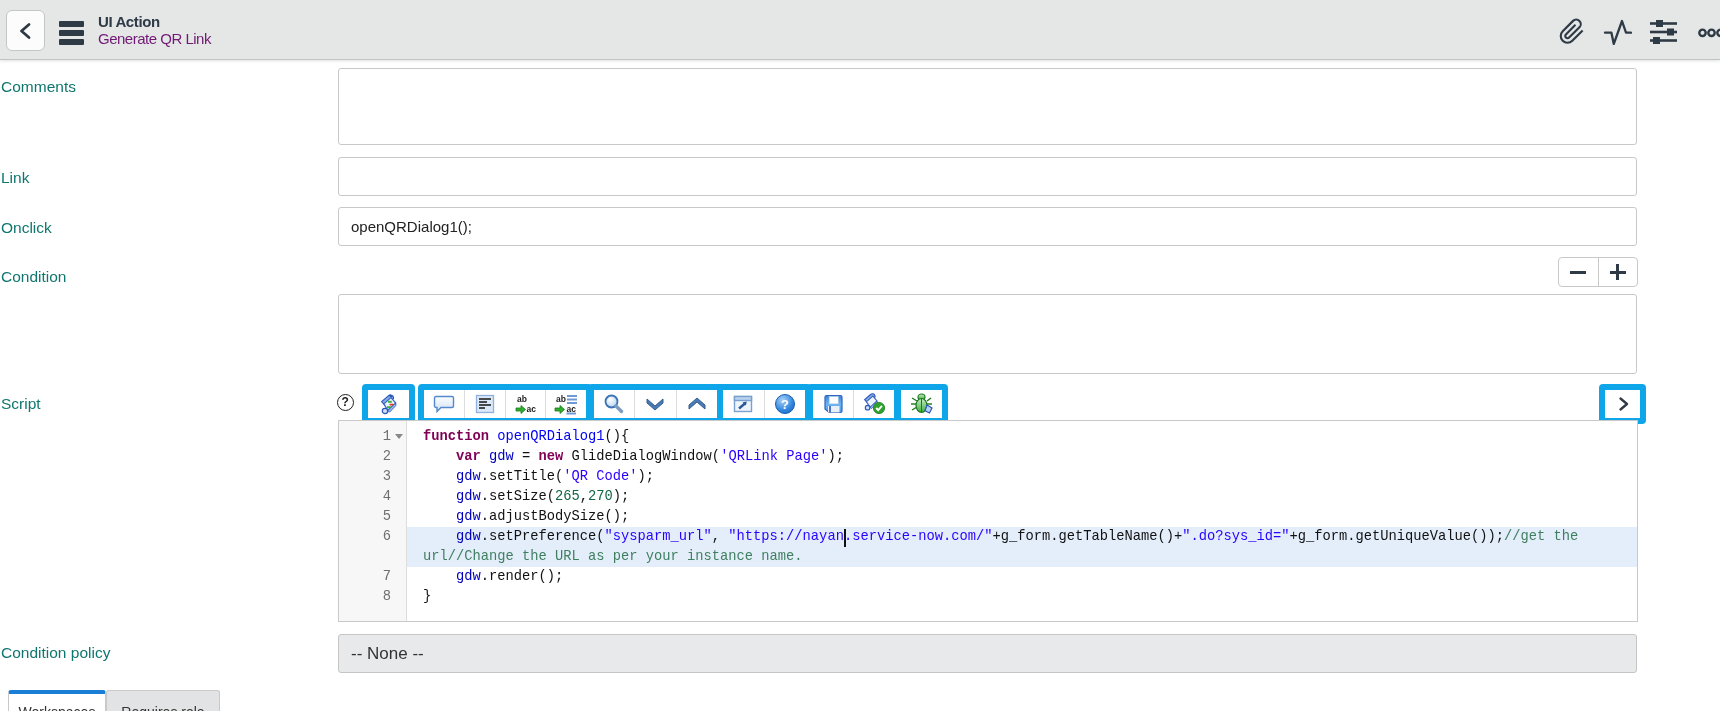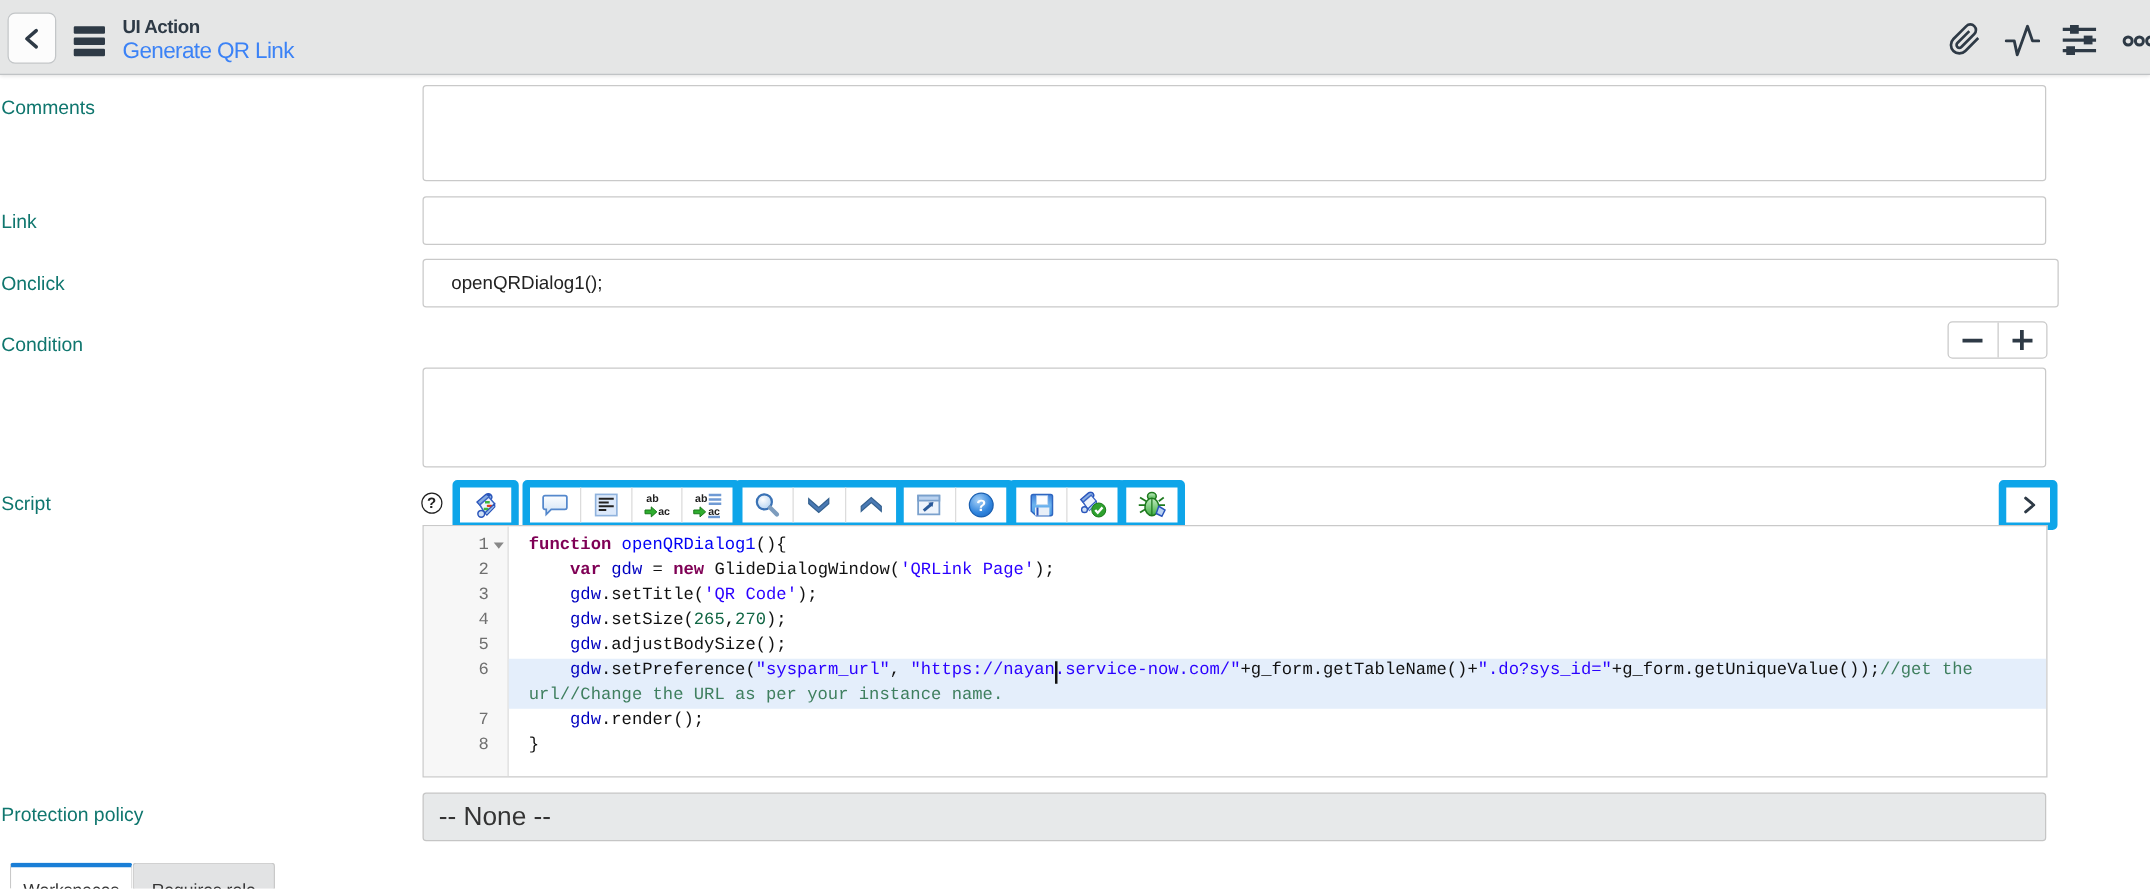--- a/index.html
+++ b/index.html
@@ -6,21 +6,21 @@
   body{width:1720px;height:711px;position:relative;overflow:hidden;background:#fff;
        font-family:"Liberation Sans",sans-serif;}
   .abs{position:absolute;}
   
   #hdr{position:absolute;left:0;top:0;width:1720px;height:59px;background:#e5e6e6;
        border-bottom:1px solid #c0c3c5;box-shadow:0 1px 3px rgba(0,0,0,.12);}
   #backbtn{position:absolute;left:6px;top:10px;width:37px;height:39px;background:#fcfcfc;
        border:1px solid #c3c6c8;border-radius:6px;}
   .hbar{position:absolute;left:59px;width:25px;height:6px;background:#2e3a46;border-radius:1px;}
   #t1{position:absolute;left:98px;top:12.5px;font-size:15px;letter-spacing:-0.4px;font-weight:bold;color:#2e3a46;}
-  #t2{position:absolute;left:98px;top:29.5px;font-size:18px;letter-spacing:-0.5px;color:#3b82f6;}
+  #t2{position:absolute;left:98px;top:29.5px;font-size:15px;letter-spacing:-0.5px;color:#701a75;}
   
   .lbl{position:absolute;width:280px;text-align:left;right:1439px;font-size:15.5px;color:#0f766e;}
   
   .box{position:absolute;left:338px;width:1297px;background:#fff;border:1px solid #c9c9c9;border-radius:3px;}
   
   .tbg{position:absolute;top:384px;height:28px;background:#fff;border:6px solid #0ea5e9;border-radius:4px;display:flex;}
   .tbtn{flex:1 1 0;display:flex;align-items:center;justify-content:center;border-right:1px solid #dcdcdc;}
   .tbtn:last-child{border-right:none;}
   
   #editor{position:absolute;left:338px;top:420px;width:1298px;height:200px;border:1px solid #c9c9c9;background:#fff;overflow:hidden;}
@@ -77,25 +77,25 @@
       <circle cx="14.5" cy="4.8" r="3.2"></circle>
       <circle cx="23.5" cy="4.8" r="3.2"></circle>
     </g>
 </svg>
 
 <div class="lbl" style="top:78px">Comments</div>
 <div class="lbl" style="top:169px">Link</div>
 <div class="lbl" style="top:219px">Onclick</div>
 <div class="lbl" style="top:268px">Condition</div>
 <div class="lbl" style="top:395px">Script</div>
-<div class="lbl" style="top:644px">Protection policy</div>
+<div class="lbl" style="top:644px">Condition policy</div>
 
 <div class="box" style="top:68px;height:75px"></div>
 <div class="box" style="top:157px;height:36.5px"></div>
-<div class="box" style="top:207px;height:36.5px;font-size:15px;color:#222;line-height:37px;padding-left:22px;width:1285px">openQRDialog1();</div>
+<div class="box" style="top:207px;height:36.5px;font-size:15px;color:#222;line-height:37px;padding-left:12px;width:1285px">openQRDialog1();</div>
 
 <div class="abs" style="left:1558px;top:257px;width:78px;height:28px;background:#fff;border:1px solid #c9c9c9;border-radius:4px;display:flex;">
   <div style="flex:1;border-right:1px solid #c9c9c9;position:relative">
       <div class="abs" style="left:11px;top:12.5px;width:16px;height:3px;background:#2e3a46"></div>
     </div>
   <div style="flex:1;position:relative">
       <div class="abs" style="left:11px;top:12.5px;width:16px;height:3px;background:#2e3a46"></div>
       <div class="abs" style="left:17.5px;top:6px;width:3px;height:16px;background:#2e3a46"></div>
     </div>
 </div>
@@ -285,20 +285,20 @@
     <span class="k">var</span> <span class="v">gdw</span> = <span class="k">new</span> GlideDialogWindow(<span class="s">'QRLink Page'</span>);
     <span class="v">gdw</span>.setTitle(<span class="s">'QR Code'</span>);
     <span class="v">gdw</span>.setSize(<span class="n">265</span>,<span class="n">270</span>);
     <span class="v">gdw</span>.adjustBodySize();
     <span class="v">gdw</span>.setPreference(<span class="s">"sysparm_url"</span>, <span class="s">"https://nayan.service-now.com/"</span>+g_form.getTableName()+<span class="s">".do?sys_id="</span>+g_form.getUniqueValue());<span class="c">//get the</span>
 <span class="c">url//Change the URL as per your instance name.</span>
     <span class="v">gdw</span>.render();
 }</pre>
 </div>
 
-<div class="box" style="top:634px;height:37px;background:#e7e9ea;border-color:#c5c5c5;font-size:21px;color:#333;line-height:38px;padding-left:12px;width:1285px">-- None --</div>
+<div class="box" style="top:634px;height:37px;background:#e7e9ea;border-color:#c5c5c5;font-size:17px;color:#333;line-height:38px;padding-left:12px;width:1285px">-- None --</div>
 
 <div class="tab" style="left:8px;width:98px;background:#fff;border:1px solid #c9c9c9;border-bottom:none;border-top:4px solid #1a7ed6;border-radius:3px 3px 0 0;">
   <div style="font-size:14px;color:#333;text-align:center;margin-top:10px;">Workspaces</div>
 </div>
 <div class="tab" style="left:106px;width:114px;background:#e2e3e4;border:1px solid #c9c9c9;border-bottom:none;border-radius:3px 3px 0 0;">
   <div style="font-size:14px;color:#333;text-align:center;margin-top:13px;">Requires role</div>
 </div>
 
 </body></html>

